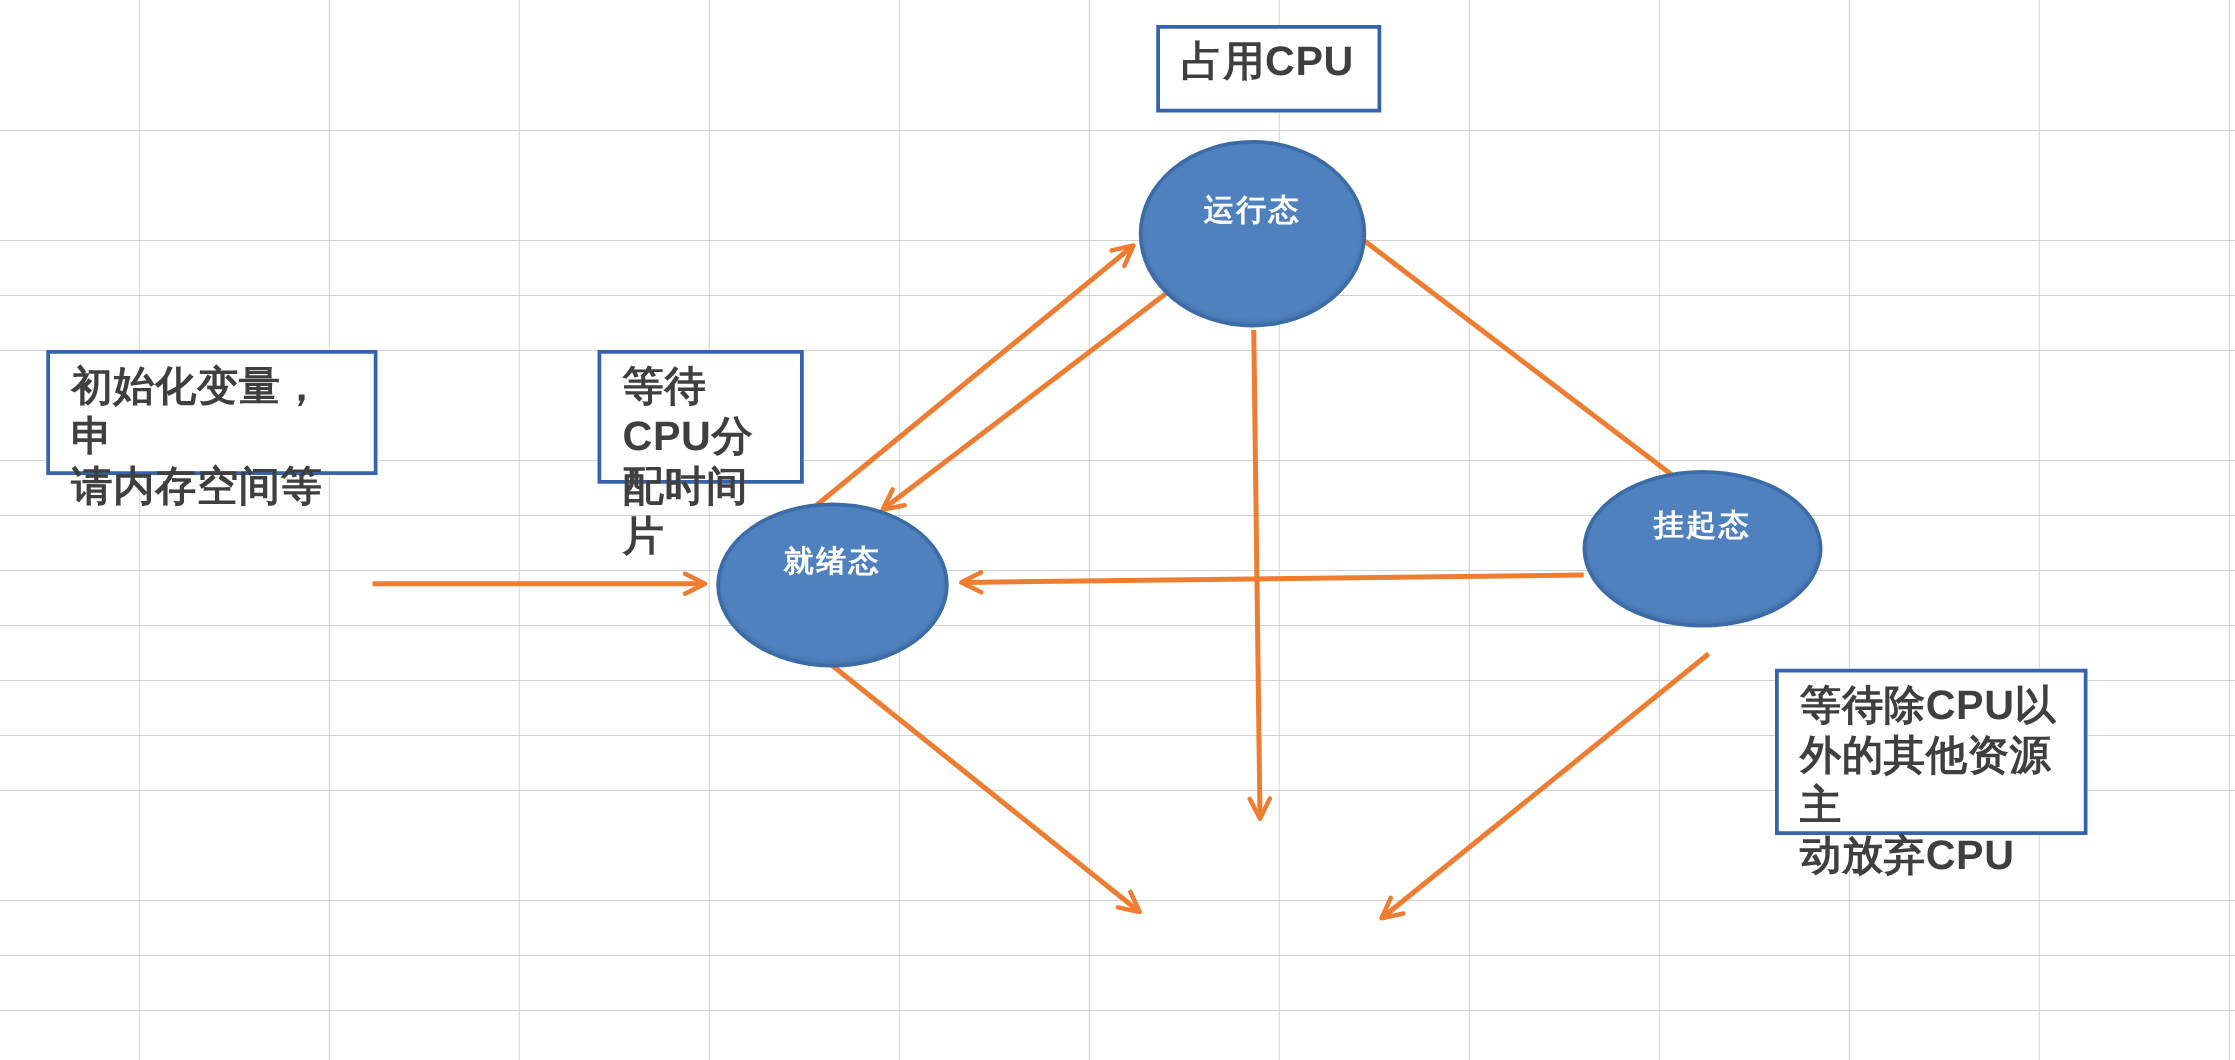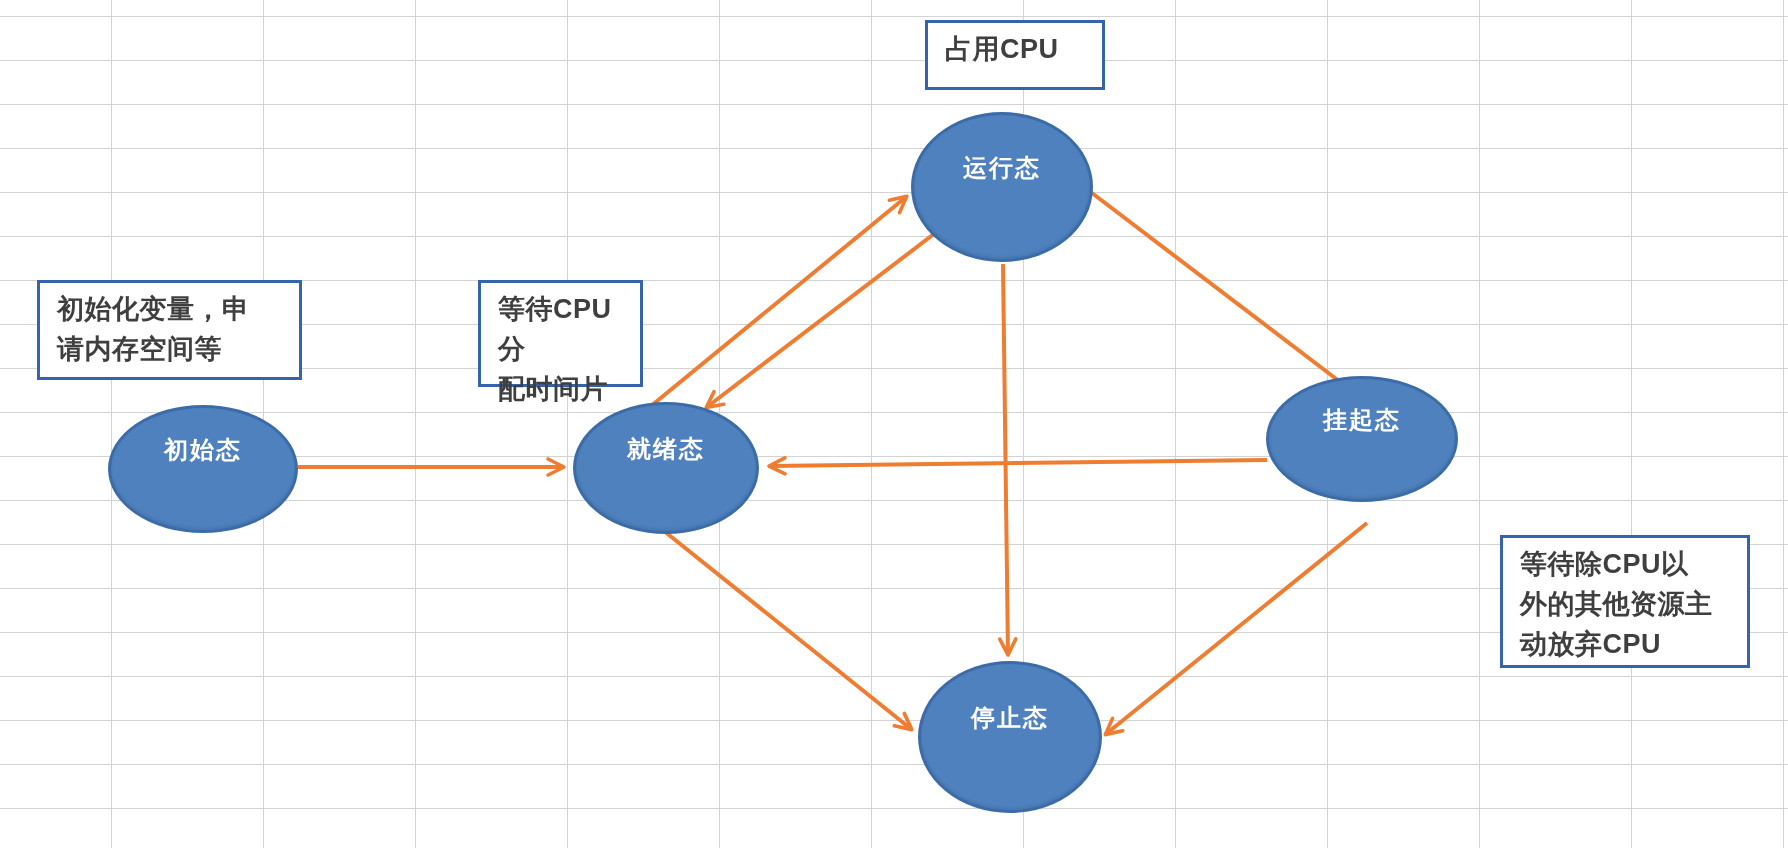--- a/index.html
+++ b/index.html
@@ -34,21 +34,21 @@
   }
   .note{
     position:absolute;
     box-sizing:border-box;
     background:#ffffff;
     border:3px solid var(--box-border,#3663ad);
     padding:6px 10px 0 17px;
   }
   .note .text{
     color:var(--box-text,#3f3f3f);
-    font-size:27px;font-weight:bold;
+    font-size:33px;font-weight:bold;
     line-height:40px;
     white-space:pre-line;
     letter-spacing:0.5px;
   }
 </style>
 </head>
 <body>
 
 <div class="canvas">
 
@@ -61,46 +61,40 @@
   <line x1="298" y1="467" x2="563" y2="467" stroke="#ee7c31" stroke-width="4" marker-end="url(#arrowhead)"></line>
       <line x1="651" y1="406" x2="906" y2="197" stroke="#ee7c31" stroke-width="4" marker-end="url(#arrowhead)"></line>
       <line x1="947" y1="224" x2="707" y2="407" stroke="#ee7c31" stroke-width="4" marker-end="url(#arrowhead)"></line>
       <line x1="1088" y1="190" x2="1356" y2="394" stroke="#ee7c31" stroke-width="4" marker-end="url(#arrowhead)"></line>
       <line x1="1267" y1="460" x2="770" y2="466" stroke="#ee7c31" stroke-width="4" marker-end="url(#arrowhead)"></line>
       <line x1="1003" y1="264" x2="1008" y2="654" stroke="#ee7c31" stroke-width="4" marker-end="url(#arrowhead)"></line>
       <line x1="664" y1="531" x2="911" y2="729" stroke="#ee7c31" stroke-width="4" marker-end="url(#arrowhead)"></line>
       <line x1="1367" y1="523" x2="1106" y2="734" stroke="#ee7c31" stroke-width="4" marker-end="url(#arrowhead)"></line>
     </svg>
 
-  <div class="node" style="left: 108px; top: 405px; width: 190px; height: 128px;">
-    <span class="label">初始态</span>
-  </div>
   <div class="node" style="left: 573px; top: 402px; width: 186px; height: 132px;">
     <span class="label">就绪态</span>
   </div>
   <div class="node" style="left: 911px; top: 112px; width: 182px; height: 150px;">
     <span class="label">运行态</span>
   </div>
   <div class="node" style="left: 1266px; top: 376px; width: 192px; height: 126px;">
     <span class="label">挂起态</span>
-  </div>
-  <div class="node" style="left: 918px; top: 661px; width: 184px; height: 152px;">
-    <span class="label">停止态</span>
   </div>
 
   <div class="note" style="left: 925px; top: 20px; width: 180px; height: 70px;">
     <span class="text">占用CPU</span>
   </div>
   <div class="note" style="left: 37px; top: 280px; width: 265px; height: 100px;">
     <span class="text">初始化变量，申
 请内存空间等</span>
   </div>
   <div class="note" style="left: 478px; top: 280px; width: 165px; height: 107px;">
     <span class="text">等待CPU分
 配时间片</span>
   </div>
-  <div class="note" style="left: 1500px; top: 535px; width: 250px; height: 133px;">
+  <div class="note" style="left: 1420px; top: 535px; width: 250px; height: 133px;">
     <span class="text">等待除CPU以
 外的其他资源主
 动放弃CPU</span>
   </div>
 
 </div>
 
 </body></html>

